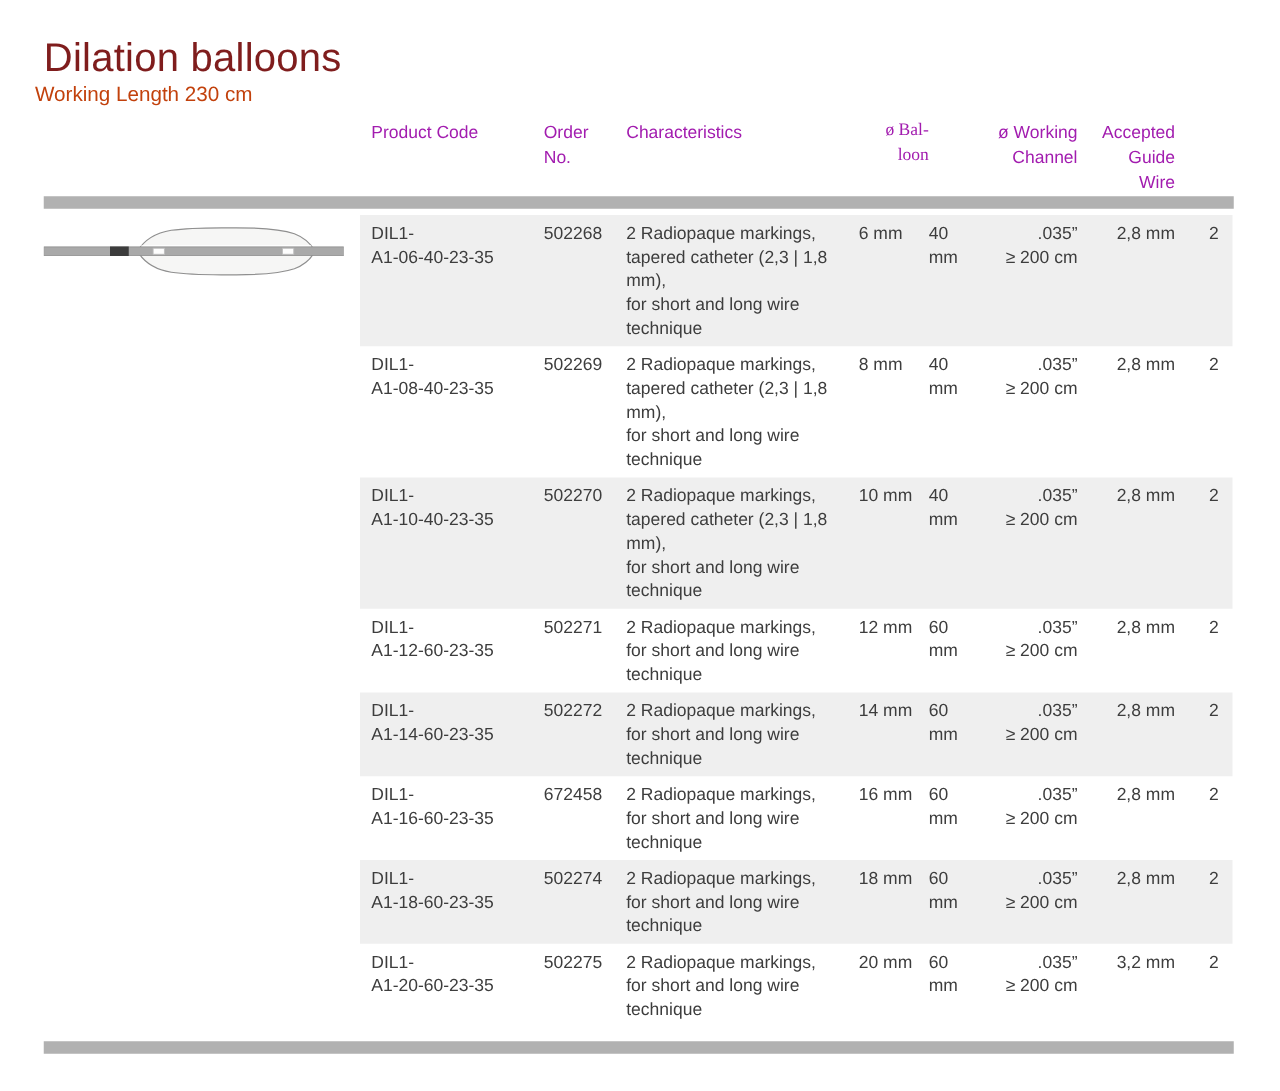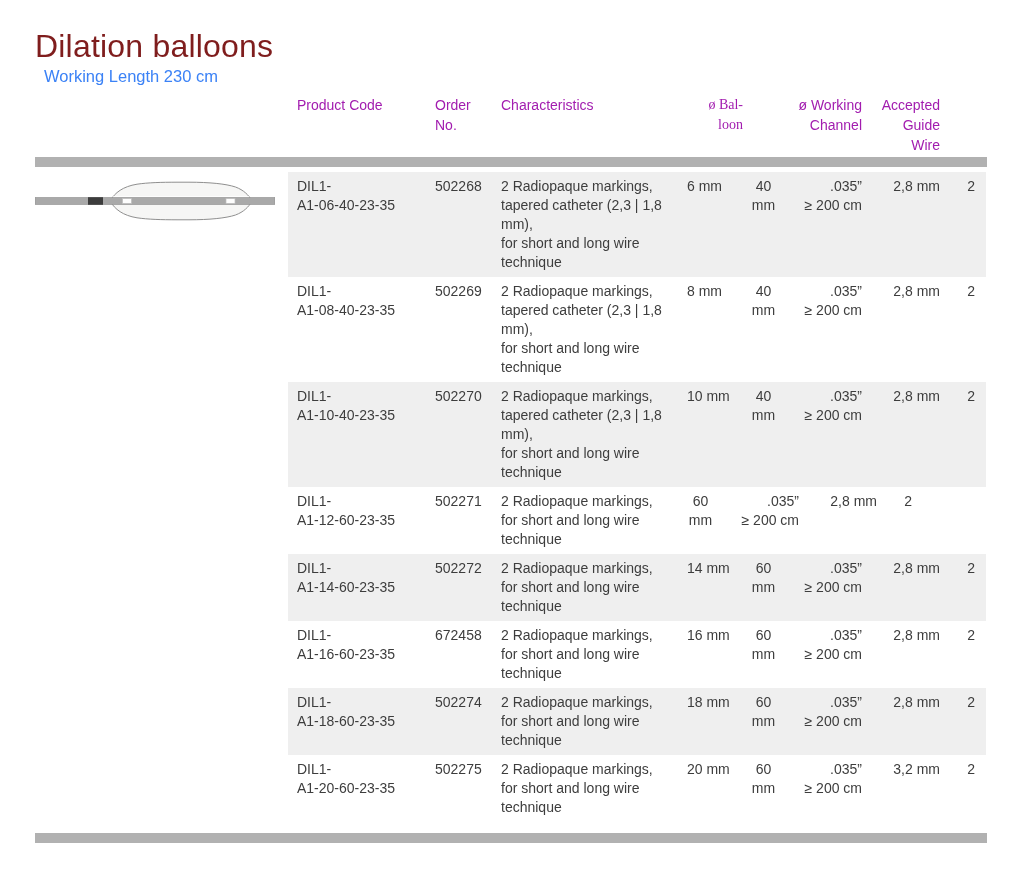--- a/index.html
+++ b/index.html
@@ -7,22 +7,22 @@
   .page {
     position:relative; width:1024px; height:873px; background:#ffffff; overflow:hidden;
     color:#3d3d3d;
   }
   .page-title {
     position:absolute; left:35px; top:26px;
     font-size:32px; line-height:40px; font-weight:400; color:#7f1d1d;
     letter-spacing:0.2px;
   }
   .page-subtitle {
-    position:absolute; left:44px; top:67px;
-    font-size:16.5px; color:#3b82f6;
+    position:absolute; left:28px; top:67px;
+    font-size:16.5px; color:#c2410c;
   }
   .sep-bar {
     position:absolute; left:35px; width:952px; height:10px; background:#b1b1b1;
   }
   .sep-top { top:157px; }
   .sep-bottom { top:833px; }
 
   .thead {
     position:absolute; left:288px; top:95px; width:698px;
     display:flex; color:#a21caf; font-size:14px; line-height:20px;
@@ -33,21 +33,21 @@
     font-size:14px; line-height:19px; color:#3d3d3d;
   }
   .row { display:flex; }
   .row.stripe { background:#efefef; }
   .cell { white-space:pre-line; padding-top:5px; padding-bottom:5px; }
 
   .c-code    { width:137px; padding-left:9px;  padding-right:4px; }
   .c-order   { width:66px;  padding-left:10px; }
   .c-char    { width:189px; padding-left:10px; padding-right:6px; }
   .c-balloon { width:63px;  padding-left:7px; }
-  .c-length  { width:44px;  text-align:center; padding-right:3px; }
+  .c-length  { width:44px;  text-align:left; padding-right:3px; }
   .c-wire    { width:78px;  text-align:right; padding-right:3px; }
   .c-channel { width:78px;  text-align:right; padding-right:3px; }
   .c-qty     { width:43px;  text-align:right; padding-right:11px; }
 
   .thead .c-balloon { text-align:right; padding-left:0;font-family:Liberation Serif, serif; }
   .thead .cell { padding-top:0; padding-bottom:0; }
 
   .illustration { position:absolute; left:35px; top:176px; width:240px; height:52px; }
 </style>
 </head>
@@ -140,20 +140,21 @@
     <div class="cell c-qty">2</div>
   </div>
 
   <div class="row">
     <div class="cell c-code">DIL1-
 A1-12-60-23-35</div>
     <div class="cell c-order">502271</div>
     <div class="cell c-char">2 Radiopaque markings,
 for short and long wire
 technique</div>
+    <div class="cell c-balloon">12 mm</div>
     <div class="cell c-length">60
 mm</div>
     <div class="cell c-wire">.035”
 ≥ 200 cm</div>
     <div class="cell c-channel">2,8 mm</div>
     <div class="cell c-qty">2</div>
   </div>
 
   <div class="row stripe">
     <div class="cell c-code">DIL1-

